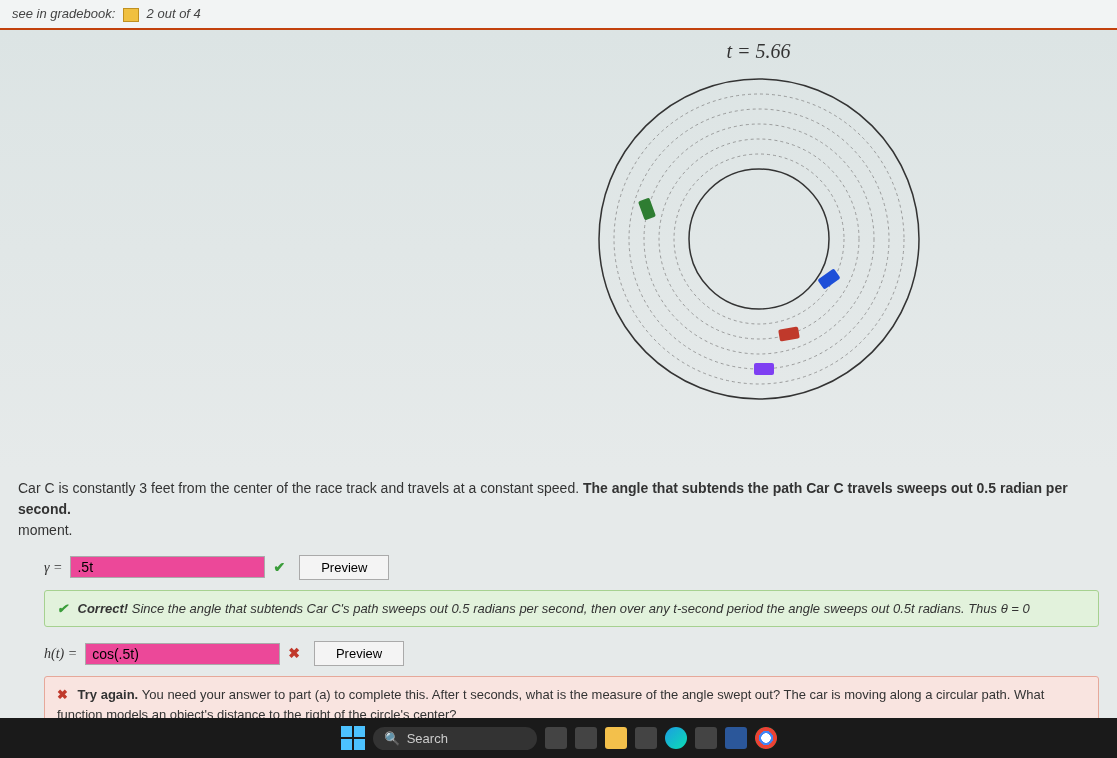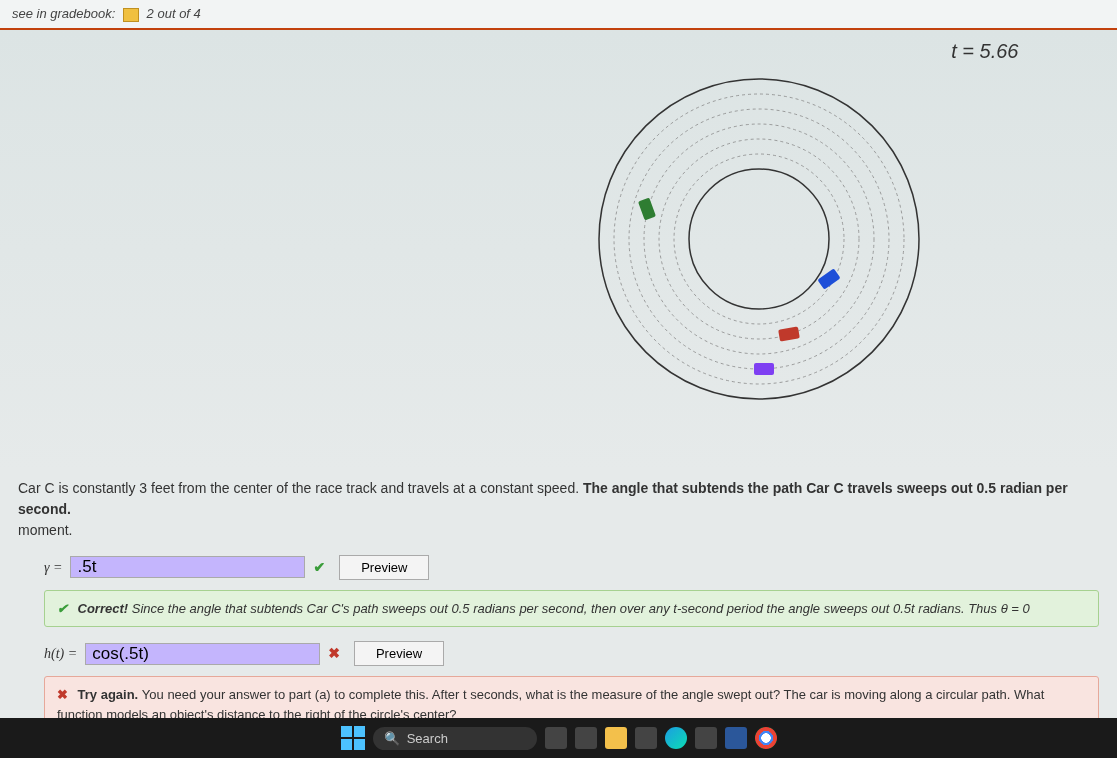--- a/index.html
+++ b/index.html
@@ -32,24 +32,24 @@
     background: linear-gradient(180deg, #dce4e4 0%, #e6eaea 100%);
   }
   .anim-wrap {
     position: absolute;
     top: 10px;
     left: 50%;
     width: 520px;
     margin-left: -60px;
   }
   .anim-title {
-    text-align: right;
+    text-align: center;
     font-size: 20px;
     font-style: italic;
-    font-family: Liberation Sans, sans-serif;
+    font-family: Liberation Serif, serif;
     margin-bottom: 6px;
   }
   .track {
     width: 340px; height: 340px;
     margin: 0 auto;
     position: relative;
   }
   .track svg { position: absolute; top:0; left:0; }
   .car {
     position: absolute;
@@ -62,27 +62,27 @@
     background: #e6eaea;
     font-size: 14px;
     line-height: 1.5;
   }
   .intro { margin-bottom: 14px; }
   .part { margin: 10px 0 10px 18px; }
   .part-label { display: inline; }
   .answer-row { margin: 8px 0 10px 26px; display: flex; align-items: center; gap: 8px; }
   .var-label { font-style: italic; font-family: "Times New Roman", serif; }
   .answer-input {
-    background: #c4b5fd;
+    background: #ec4899;
     border: 1px solid #aaa;
     padding: 4px 6px;
     min-width: 150px;
     height: 22px;
     box-sizing: border-box;
-    font-size: 17px;
+    font-size: 14px;
   }
   .preview-btn {
     background: #f4f4f4;
     border: 1px solid #aaa;
     padding: 4px 21px;
     font-size: 13px;
     cursor: pointer;
   }
   .feedback {
     margin: 6px 0 14px 26px;

